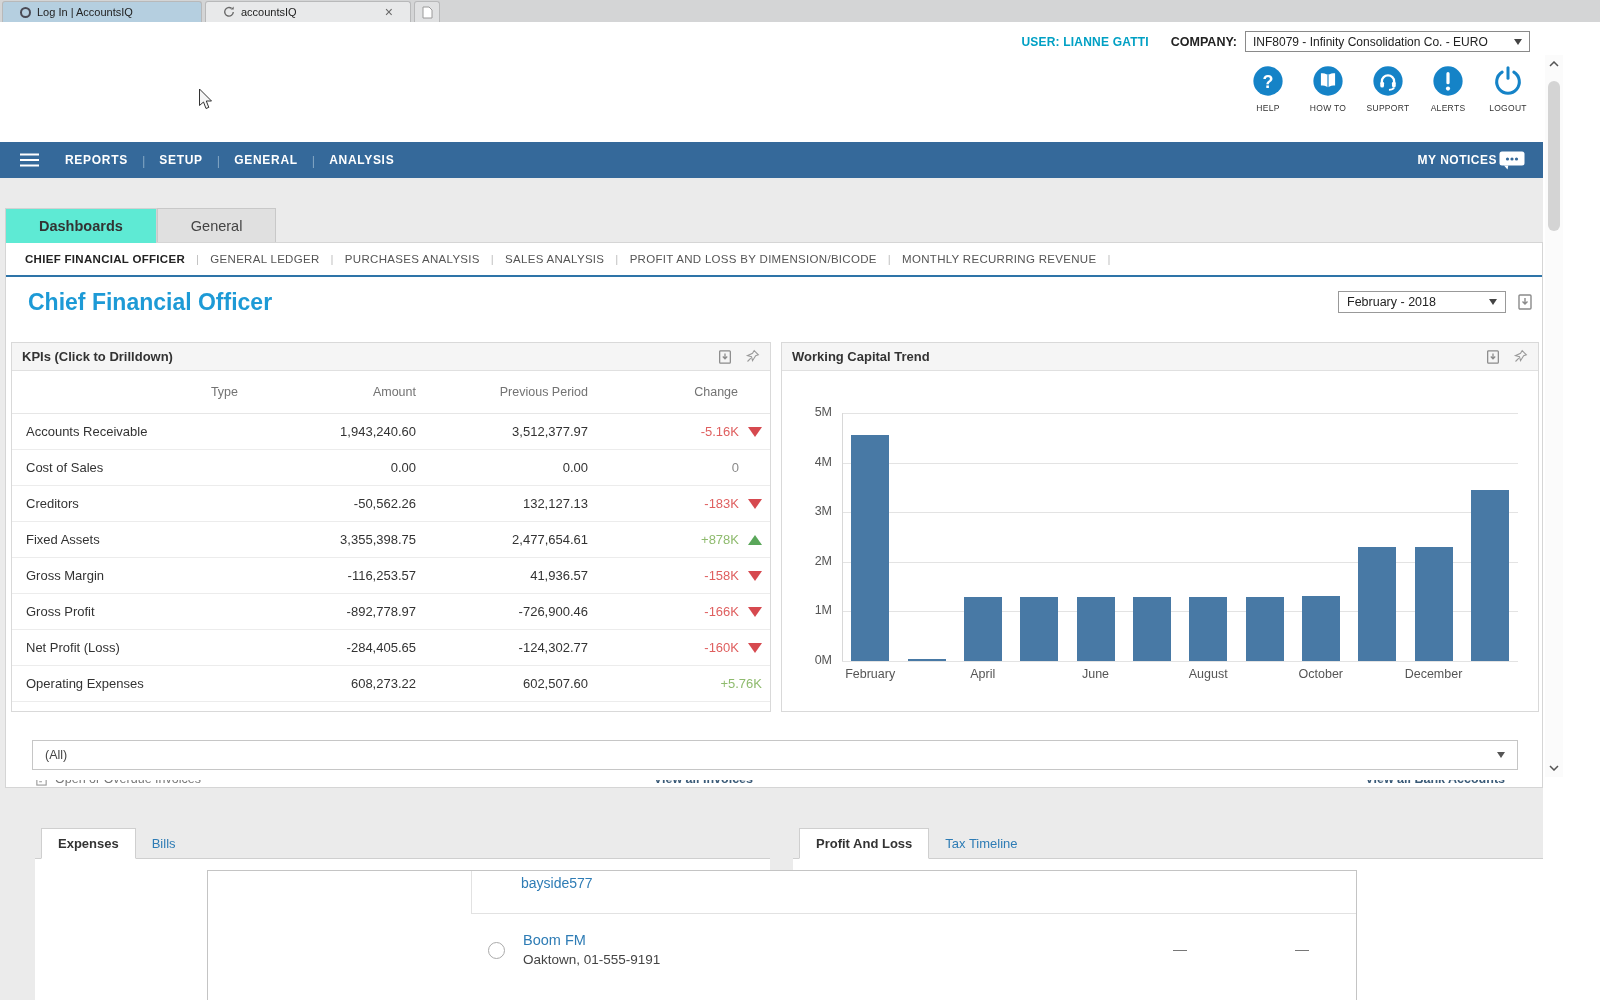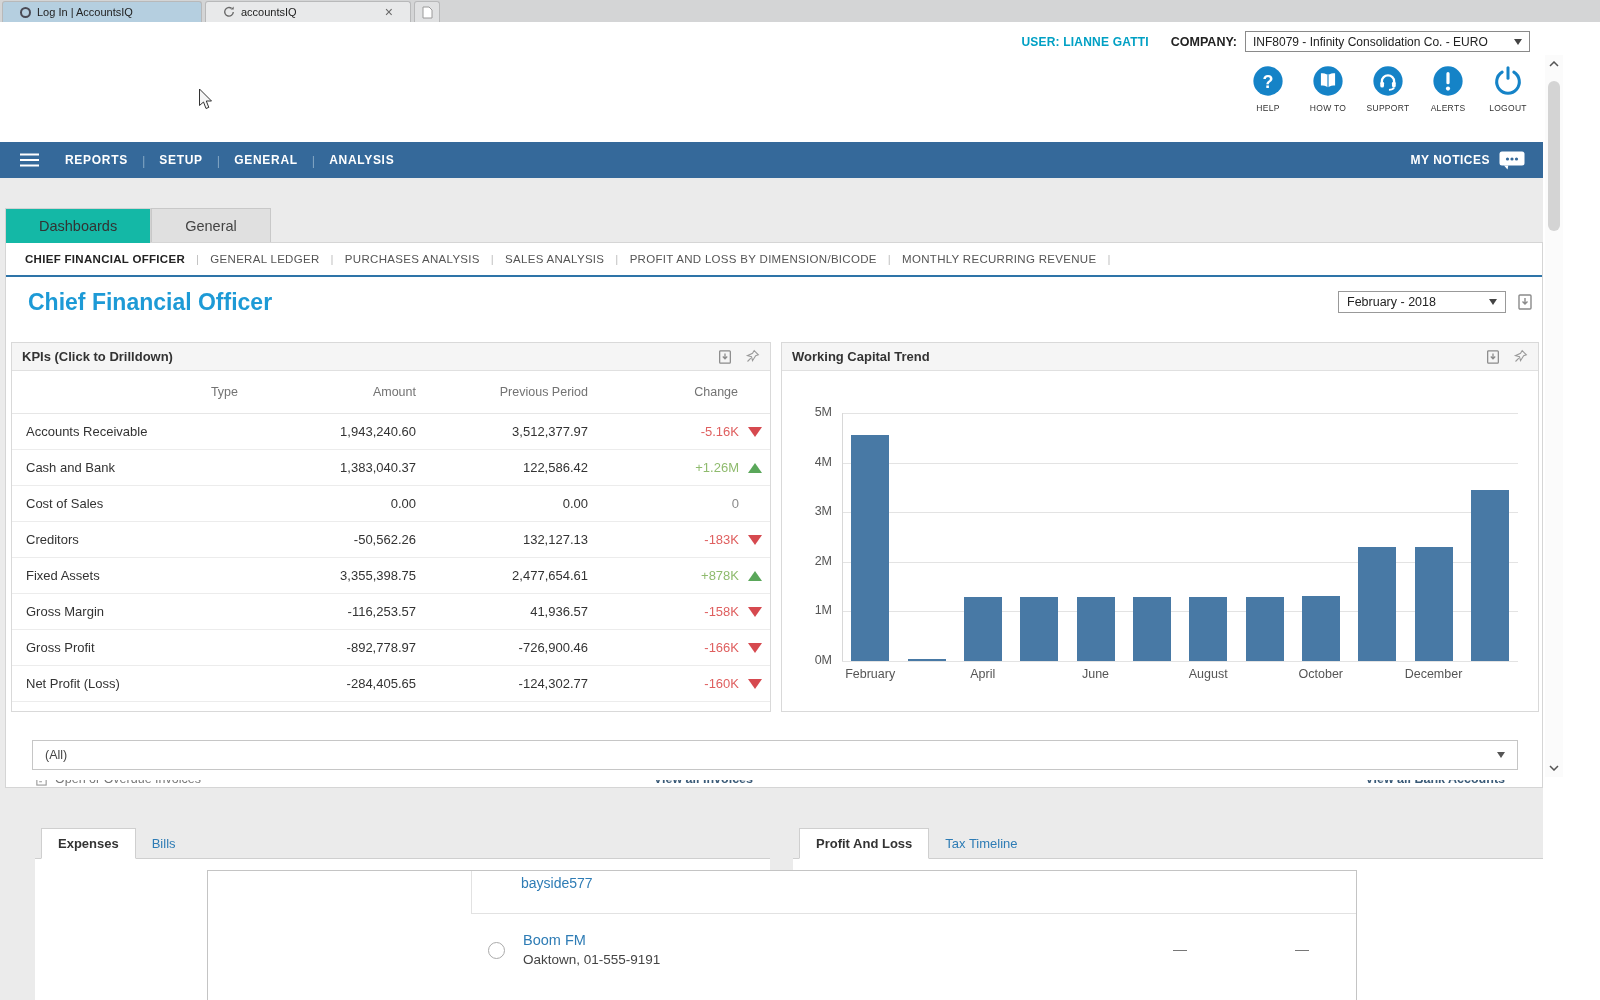--- a/index.html
+++ b/index.html
@@ -34,29 +34,29 @@
   .hlabel{font-size:8.5px;color:#333;letter-spacing:.3px;white-space:nowrap;}
 
   
   .mainnav{position:absolute;left:0;top:142px;width:1543px;height:36px;background:var(--nav,#35699a);
     display:flex;align-items:center;color:#fff;}
   .hamburger{margin-left:20px;margin-right:12px;display:flex;align-items:center;height:36px;}
   .bars{width:19px;height:2.4px;background:#fff;box-shadow:0 -5.5px 0 #fff,0 5.5px 0 #fff;}
   .nav-items{display:flex;align-items:center;}
   .nav-item{font-size:12px;font-weight:bold;letter-spacing:.7px;padding:0 14px;}
   .nav-sep{color:#7fa3c2;font-size:13px;}
-  .notices{margin-left:auto;display:flex;align-items:center;gap:9px;padding-right:18px;font-size:12px;font-weight:bold;letter-spacing:.5px;}
+  .notices{margin-left:auto;display:flex;align-items:center;gap:2px;padding-right:18px;font-size:12px;font-weight:bold;letter-spacing:.5px;}
 
   
   .pagebg{position:absolute;left:0;top:178px;width:1543px;height:822px;background:#ebebeb;}
 
   .ws-tabs{position:absolute;left:5px;top:30px;display:flex;z-index:3;}
   .ws-tab{height:34px;padding:0 33px;display:flex;align-items:center;font-size:14.5px;color:#444;
     background:#e0e0e0;border:1px solid #c8c8c8;border-bottom:none;}
-  .ws-tab.active{background:#14b8a6;font-weight:normal;color:#333;border:1px solid #d2d2d2;border-bottom:none;height:35px;margin-bottom:-1px;}
+  .ws-tab.active{background:#5eead4;font-weight:bold;color:#333;border:1px solid #d2d2d2;border-bottom:none;height:35px;margin-bottom:-1px;}
 
   .sheet{position:absolute;left:5px;top:64px;width:1538px;height:546px;background:#fff;border:1px solid #d5d5d5;z-index:1;}
   .sub-tabs{height:34px;display:flex;align-items:center;padding:0 8px;border-bottom:2px solid #2e74a8;
     font-size:11.5px;letter-spacing:.3px;color:#555;}
   .sub-tab{padding:0 11px;white-space:nowrap;}
   .sub-tab.active{font-weight:bold;color:#222;}
   .sub-sep{color:#c0c0c0;}
   .title-row{height:50px;display:flex;align-items:center;padding:0 8px 0 22px;}
   .title-row h1{font-size:23px;color:var(--accent,#1d9ad6);font-weight:bold;}
   .title-right{margin-left:auto;display:flex;align-items:center;gap:10px;padding-left:24px;}
@@ -329,26 +329,20 @@
                   <th class="col-previous-period">Previous Period</th>
                   <th class="col-change">Change</th>
                 </tr>
               </thead>
             <tbody id="kpi-tbody">
                 <tr class="kpi-row">
                   <td class="c-type">Accounts Receivable</td>
                   <td class="c-num">1,943,240.60</td>
                   <td class="c-num">3,512,377.97</td>
                   <td class="c-chg"><span class="chg down">-5.16K</span><span class="tri tri-down"></span></td>
-                </tr>
-                <tr class="kpi-row">
-                  <td class="c-type">Cash and Bank</td>
-                  <td class="c-num">1,383,040.37</td>
-                  <td class="c-num">122,586.42</td>
-                  <td class="c-chg"><span class="chg up">+1.26M</span><span class="tri tri-up"></span></td>
                 </tr>
                 <tr class="kpi-row">
                   <td class="c-type">Cost of Sales</td>
                   <td class="c-num">0.00</td>
                   <td class="c-num">0.00</td>
                   <td class="c-chg"><span class="chg flat">0</span><span class="tri tri-flat"></span></td>
                 </tr>
                 <tr class="kpi-row">
                   <td class="c-type">Creditors</td>
                   <td class="c-num">-50,562.26</td>

